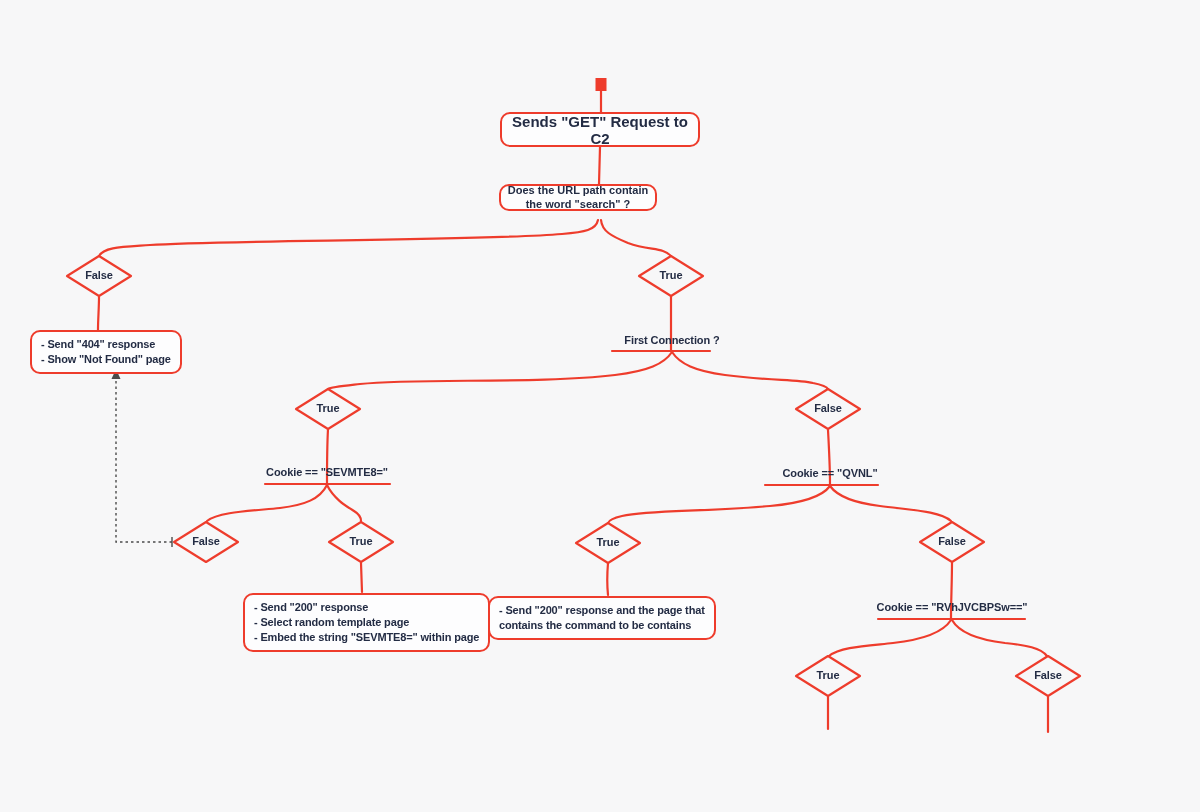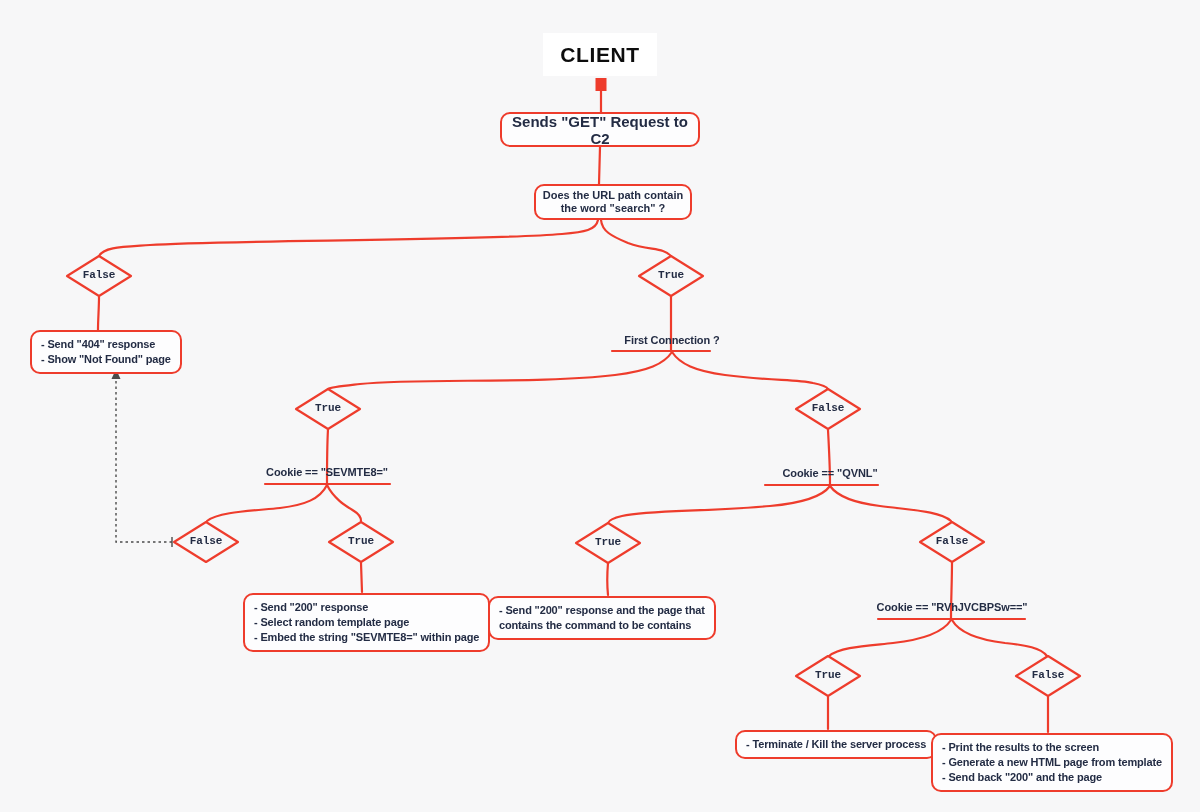--- a/index.html
+++ b/index.html
@@ -26,34 +26,34 @@
   }
   .rbox{
     position:absolute;background:#fdfdfe;border:2.5px solid var(--red);
     border-radius:10px;color:var(--ink);font-weight:bold;box-sizing:border-box;
     display:flex;flex-direction:column;justify-content:center;
   }
   .rbox.center{align-items:center;text-align:center;}
   .rbox.leaf{padding:5px 9px;align-items:flex-start;text-align:left;}
   .leaf-line{font-size:11px;line-height:15px;white-space:nowrap;letter-spacing:-0.15px;}
   .get-box{left:500px;top:112px;width:200px;height:35px;font-size:15px;}
-  .url-box{left:534px;top:184px;width:158px;height:36px;font-size:11px;line-height:13.5px;}
+  .url-box{left:499px;top:184px;width:158px;height:27px;font-size:11px;line-height:13.5px;}
   .nf-box{left:30px;top:330px;min-height:40px;}
   .hello-box{left:243px;top:593px;min-height:54px;}
   .qvnl-box{left:488px;top:596px;min-height:36px;}
   .term-box{left:735px;top:730px;min-height:27px;}
   .print-box{left:931px;top:733px;min-height:50px;}
 
   .node-label{
     position:absolute;color:var(--ink);font-weight:bold;font-size:11px;
     text-align:center;white-space:nowrap;letter-spacing:-0.1px;
   }
   .diamond-label{
     position:absolute;width:64px;color:var(--ink);font-weight:bold;font-size:11px;
-    text-align:center;letter-spacing:-0.1px;font-family:Liberation Mono, monospace;
+    text-align:center;letter-spacing:-0.1px;
   }
 </style>
 </head>
 <body>
 
 <div class="canvas">
 
   <svg class="edges" viewBox="0 0 1200 812">
 
     <rect x="595.5" y="78" width="11" height="13" fill="var(--red)"></rect>
@@ -102,21 +102,20 @@
     <polygon class="diamond" points="296,409 328,389 360,409 328,429"></polygon>
     <polygon class="diamond" points="796,409 828,389 860,409 828,429"></polygon>
     <polygon class="diamond" points="174,542 206,522 238,542 206,562"></polygon>
     <polygon class="diamond" points="329,542 361,522 393,542 361,562"></polygon>
     <polygon class="diamond" points="576,543 608,523 640,543 608,563"></polygon>
     <polygon class="diamond" points="920,542 952,522 984,542 952,562"></polygon>
     <polygon class="diamond" points="796,676 828,656 860,676 828,696"></polygon>
     <polygon class="diamond" points="1016,676 1048,656 1080,676 1048,696"></polygon>
   </svg>
 
-  <div class="client-title">CLIENT</div>
 
   <div class="rbox center get-box">
     <span>Sends "GET" Request to C2</span>
   </div>
 
   <div class="rbox center url-box">
     <span>Does the URL path contain</span>
     <span>the word "search" ?</span>
   </div>
 
@@ -145,23 +144,15 @@
     <span class="leaf-line">- Send "200" response</span>
     <span class="leaf-line">- Select random template page</span>
     <span class="leaf-line">- Embed the string "SEVMTE8=" within page</span>
   </div>
 
   <div class="rbox leaf qvnl-box">
     <span class="leaf-line">- Send "200" response and the page that</span>
     <span class="leaf-line">contains the command to be contains</span>
   </div>
 
-  <div class="rbox leaf term-box">
-    <span class="leaf-line">- Terminate / Kill the server process</span>
-  </div>
 
-  <div class="rbox leaf print-box">
-    <span class="leaf-line">- Print the results to the screen</span>
-    <span class="leaf-line">- Generate a new HTML page from template</span>
-    <span class="leaf-line">- Send back "200" and the page</span>
-  </div>
 
 </div>
 
 </body></html>

